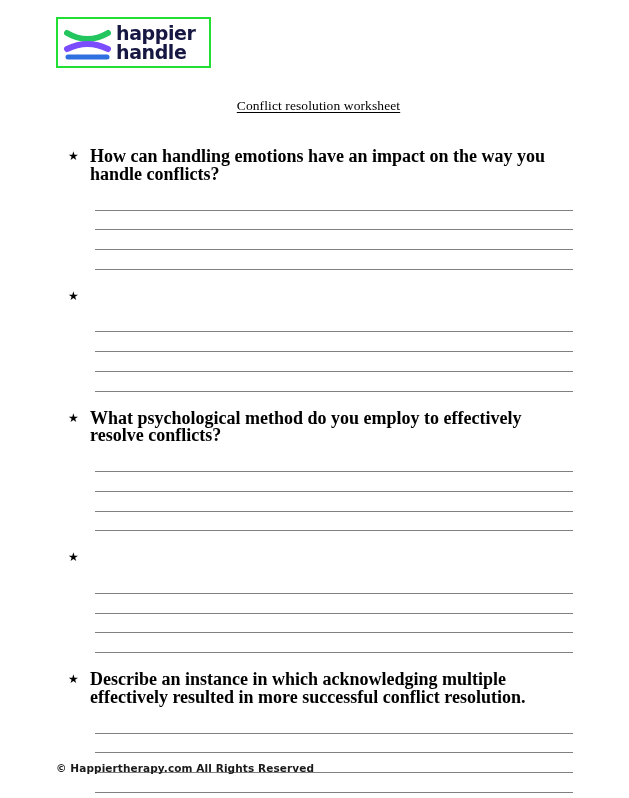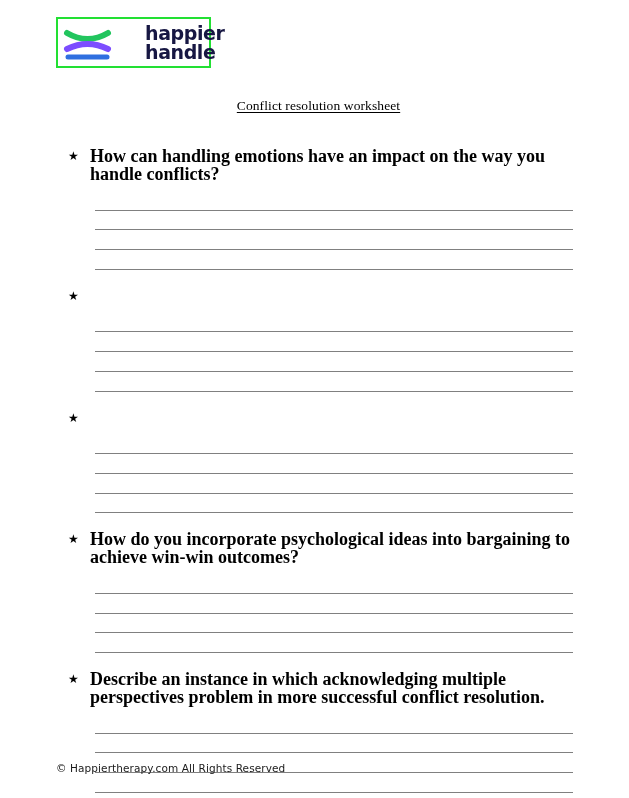--- a/index.html
+++ b/index.html
@@ -22,21 +22,20 @@
     left: 56px;
     top: 17px;
     width: 155px;
     height: 51px;
     border: 2px solid #22e033;
     background: #ffffff;
     box-sizing: border-box;
     display: flex;
     align-items: center;
     padding-left: 5px;
-    gap: 29px;
   }
   .logo-mark {
     width: 49px;
     height: 40px;
     flex: 0 0 auto;
     display: block;
   }
   .logo-word {
     margin-left: 4px;
     font-family: "DejaVu Sans", "Liberation Sans", sans-serif;
@@ -102,20 +101,21 @@
 
   
   .footer {
     position: absolute;
     left: 56px;
     top: 762px;
     font-family: "DejaVu Sans", "Liberation Sans", sans-serif;
     font-size: 10.5px;
     color: #1a1a1a;
     letter-spacing: 0.1px;
+    font-weight: bold;
   }
 </style>
 </head>
 <body>
 
 <div class="logo-box">
   <svg class="logo-mark" viewBox="0 0 49 40">
     <path d="M4 10 Q 24.5 22 45 10" stroke="#22c55e" stroke-width="6" fill="none" stroke-linecap="round"></path>
     <path d="M4 26 Q 24.5 16 45 26" stroke="#7c4dff" stroke-width="6" fill="none" stroke-linecap="round"></path>
     <path d="M5 34 L 44 34" stroke="#2f6fe0" stroke-width="5" fill="none" stroke-linecap="round"></path>
@@ -152,46 +152,46 @@
         <div class="ans-line"></div>
         <div class="ans-line"></div>
         <div class="ans-line"></div>
         <div class="ans-line"></div>
       </div>
       <div class="q-gap"></div>
     </div>
     <div class="q-block">
       <div class="q-row">
         <div class="q-bullet">★</div>
-      </div>
-      <div class="q-lines">
-        <div class="ans-line"></div>
-        <div class="ans-line"></div>
-        <div class="ans-line"></div>
-        <div class="ans-line"></div>
-      </div>
-      <div class="q-gap"></div>
-    </div>
-    <div class="q-block">
-      <div class="q-row">
-        <div class="q-bullet">★</div>
-        <div class="q-text">How do you incorporate psychological ideas into bargaining to achieve win-win outcomes?</div>
-      </div>
-      <div class="q-lines">
-        <div class="ans-line"></div>
-        <div class="ans-line"></div>
-        <div class="ans-line"></div>
-        <div class="ans-line"></div>
-      </div>
-      <div class="q-gap"></div>
-    </div>
-    <div class="q-block">
-      <div class="q-row">
-        <div class="q-bullet">★</div>
-        <div class="q-text">Describe an instance in which acknowledging multiple perspectives problem in more successful conflict resolution.</div>
+        <div class="q-text">What psychological method do you employ to effectively resolve conflicts?</div>
+      </div>
+      <div class="q-lines">
+        <div class="ans-line"></div>
+        <div class="ans-line"></div>
+        <div class="ans-line"></div>
+        <div class="ans-line"></div>
+      </div>
+      <div class="q-gap"></div>
+    </div>
+    <div class="q-block">
+      <div class="q-row">
+        <div class="q-bullet">★</div>
+      </div>
+      <div class="q-lines">
+        <div class="ans-line"></div>
+        <div class="ans-line"></div>
+        <div class="ans-line"></div>
+        <div class="ans-line"></div>
+      </div>
+      <div class="q-gap"></div>
+    </div>
+    <div class="q-block">
+      <div class="q-row">
+        <div class="q-bullet">★</div>
+        <div class="q-text">Describe an instance in which acknowledging multiple effectively resulted in more successful conflict resolution.</div>
       </div>
       <div class="q-lines">
         <div class="ans-line"></div>
         <div class="ans-line"></div>
         <div class="ans-line"></div>
         <div class="ans-line"></div>
         <div class="ans-line"></div>
       </div>
       <div class="q-gap"></div>
     </div>

